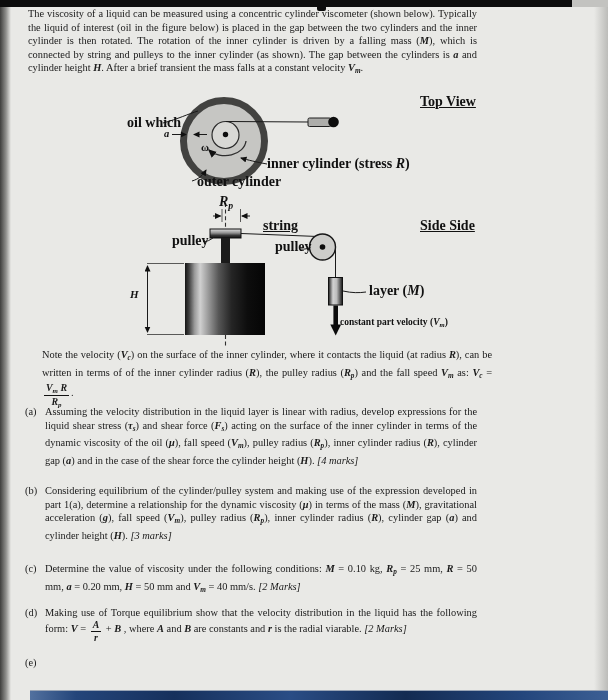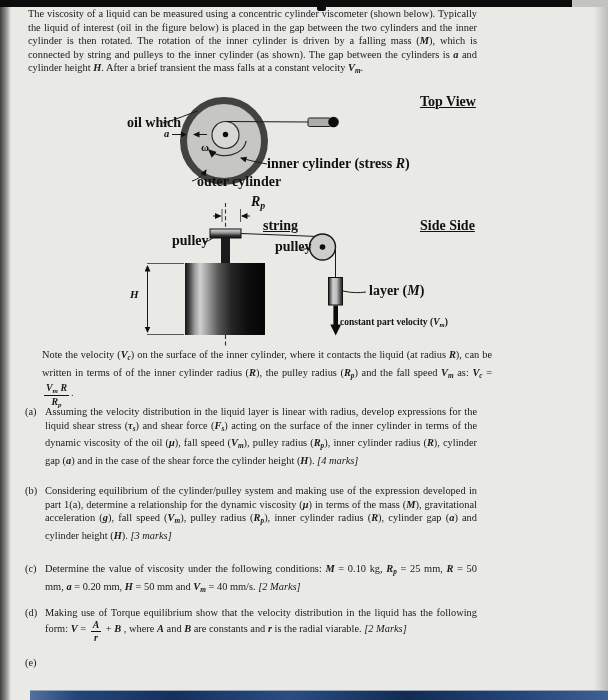--- a/index.html
+++ b/index.html
@@ -114,21 +114,21 @@
     </g>
   </svg>
 
   <div class="dlabel dtitle" style="left:420px;top:96px;"><span class="bd">Top View</span></div>
   <div class="dlabel" style="left:127px;top:117px;"><span class="bd">oil which</span></div>
   <div class="dlabel" style="left:164px;top:128px;font-size:10.5px;"><span class="it bd">a</span></div>
   <div class="dlabel" style="left:201px;top:142px;font-size:11px;"><span class="bd">ω</span></div>
   <div class="dlabel" style="left:267px;top:158px;"><span class="bd">inner cylinder (stress </span><span class="it bd">R</span><span class="bd">)</span></div>
   <div class="dlabel" style="left:149px;top:176px;margin-left:48px;"><span class="bd">outer cylinder</span></div>
 
-  <div class="dlabel" style="left:219px;top:196px;margin-left:32px;"><span class="it bd">R</span><span class="it bd sb">p</span></div>
+  <div class="dlabel" style="left:219px;top:196px;"><span class="it bd">R</span><span class="it bd sb">p</span></div>
   <div class="dlabel dtitle" style="left:420px;top:220px;"><span class="bd">Side Side</span></div>
   <div class="dlabel" style="left:263px;top:220px;text-decoration:underline;"><span class="bd">string</span></div>
   <div class="dlabel" style="left:172px;top:235px;"><span class="bd">pulley</span></div>
   <div class="dlabel" style="left:275px;top:241px;"><span class="bd">pulley</span></div>
   <div class="dlabel" style="left:130px;top:289px;font-size:11px;"><span class="it bd">H</span></div>
   <div class="dlabel" style="left:369px;top:285px;"><span class="bd">layer (</span><span class="it bd">M</span><span class="bd">)</span></div>
   <div class="dlabel" style="left:340px;top:317px;font-size:9.5px;"><span class="bd">constant part velocity (</span><span class="it bd">V</span><span class="it bd sb">m</span><span class="bd">)</span></div>
 
   <div class="para intro"><span>The viscosity of a liquid can be measured using a concentric cylinder viscometer (shown below). Typically the liquid of interest (oil in the figure below) is placed in the gap between the two cylinders and the inner cylinder is then rotated. The rotation of the inner cylinder is driven by a falling mass (</span><span class="it bd">M</span><span>), which is connected by string and pulleys to the inner cylinder (as shown). The gap between the cylinders is </span><span class="it bd">a</span><span> and cylinder height </span><span class="it bd">H</span><span>. After a brief transient the mass falls at a constant velocity </span><span class="it bd">V</span><span class="it bd sb">m</span><span>.</span></div>
   <div class="para note"><span>Note the velocity (</span><span class="it bd">V</span><span class="it bd sb">c</span><span>) on the surface of the inner cylinder, where it contacts the liquid (at radius </span><span class="it bd">R</span><span>), can be written in terms of of the inner cylinder radius (</span><span class="it bd">R</span><span>), the pulley radius (</span><span class="it bd">R</span><span class="it bd sb">p</span><span>) and the fall speed </span><span class="it bd">V</span><span class="it bd sb">m</span><span> as: </span><span class="it bd">V</span><span class="it bd sb">c</span><span> = </span><span class="frac"><span class="num"><span class="it bd">V</span><span class="it bd sb">m</span><span class="it bd"> R</span></span><span class="den"><span class="it bd">R</span><span class="it bd sb">p</span></span></span><span>.</span></div>

